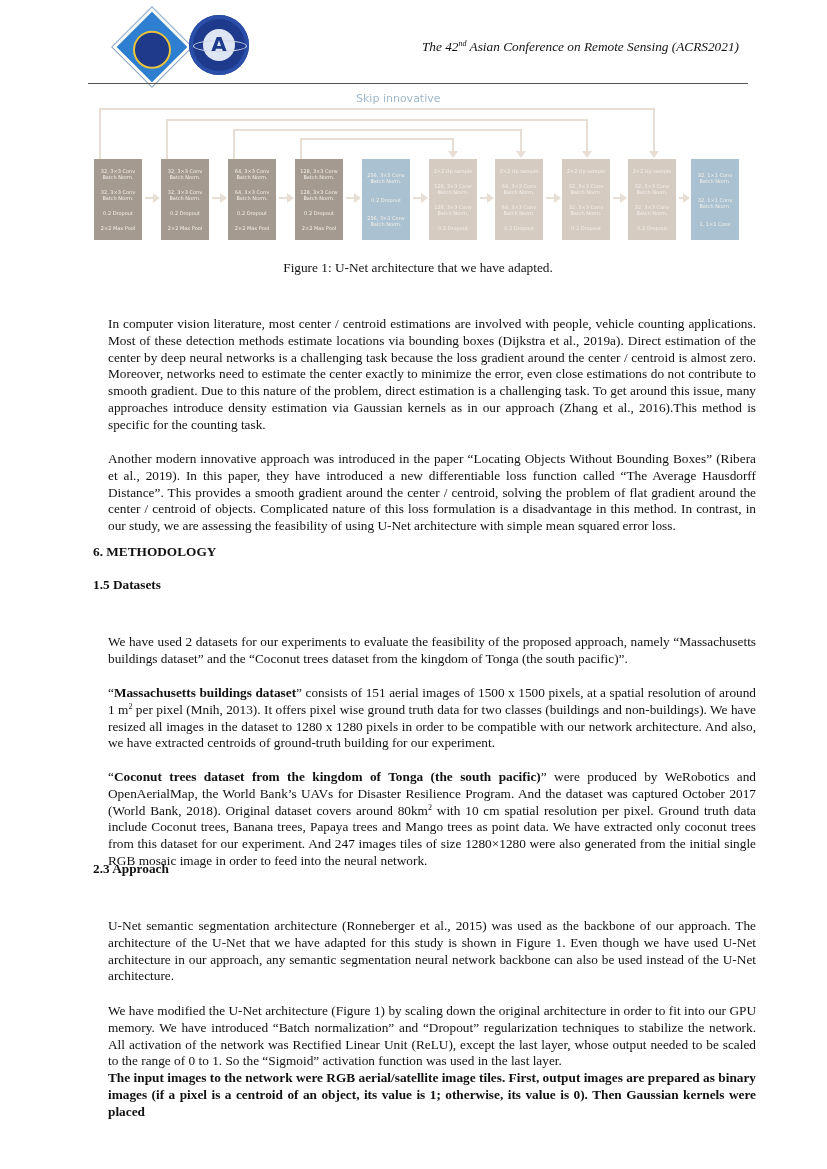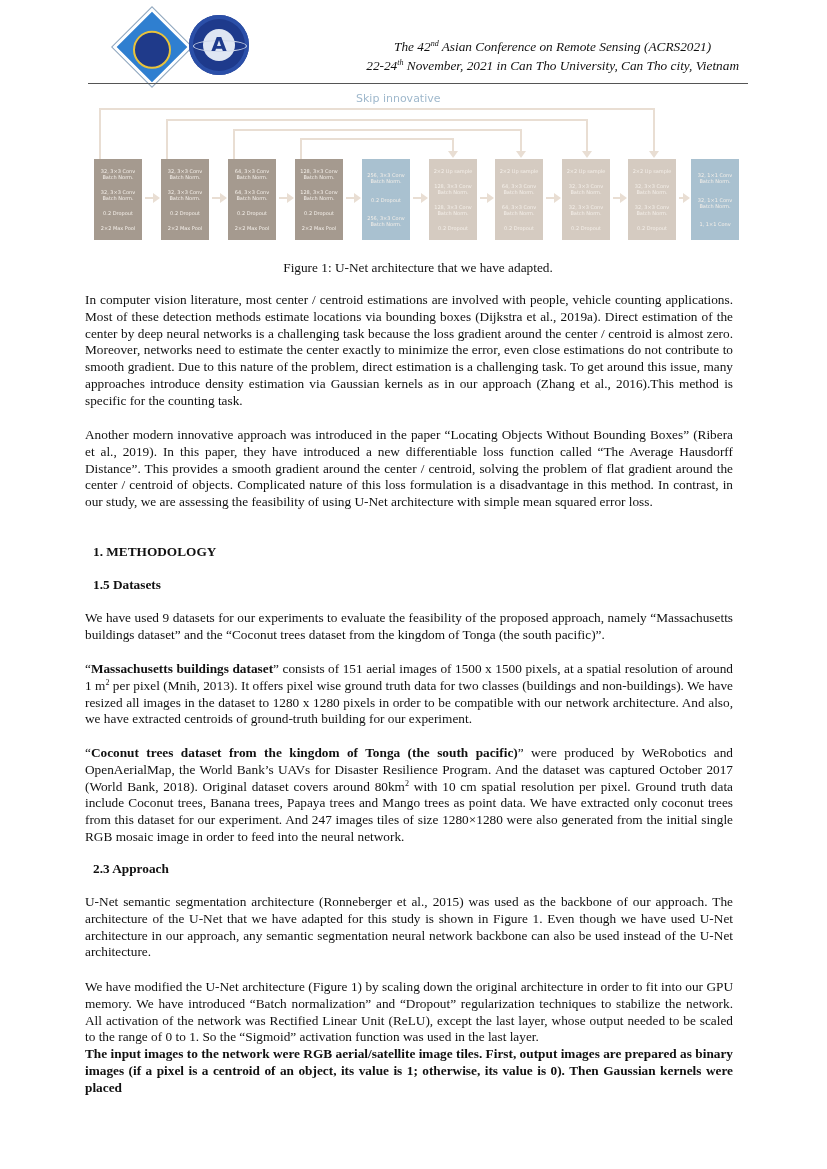--- a/index.html
+++ b/index.html
@@ -12,21 +12,21 @@
   .logo-diamond .inner { position:absolute; left:8px; top:8px; width:34px; height:34px; border-radius:50%;
     background:#1f3a8a; border:2px solid #e9c33b; }
   .logo-circle { left:189px; top:15px; width:60px; height:60px; border-radius:50%;
     background:#1e3a8c; box-shadow:inset 0 0 0 4px #2b4fa8; }
   .logo-circle .inner { position:absolute; left:14px; top:14px; width:32px; height:32px; border-radius:50%;
     background:#dfe6f3; }
   .logo-circle .ring { position:absolute; left:4px; top:25px; width:52px; height:10px; border-radius:50%;
     border:1.5px solid #cfd8ea; }
   .logo-circle .letter { position:absolute; left:0; top:17px; width:60px; text-align:center;
     font:bold 20px "DejaVu Sans", sans-serif; color:#1e3a8c; }
-  .conf { right:88px; top:36px; text-align:center; font-style:italic; font-size:13.3px; line-height:16px; }
+  .conf { right:88px; top:36px; text-align:left; font-style:italic; font-size:13.3px; line-height:16px; }
   .conf sup { font-size:8px; }
   .hrule { left:88px; top:83px; width:660px; height:0; border-top:1px solid #555; }
 
   
   .diagram { left:88px; top:88px; width:660px; height:160px; }
   .skip-label { left:268px; top:4px; font:11px "DejaVu Sans", sans-serif; color:#9fb8cc; }
   .hline { position:absolute; height:2px; background:#e9ded3; }
   .vline { position:absolute; width:2px; background:#e9ded3; }
   .arr-down { position:absolute; width:0; height:0; border-left:5px solid transparent; border-right:5px solid transparent;
     border-top:7px solid #e9ded3; }
@@ -36,38 +36,37 @@
   .box.enc { background:#a59a8f; }
   .box.mid { background:#a9c1d0; }
   .box.dec { background:#d5cbc1; }
   .box.out { background:#a9c1d0; }
   .box span { display:block; }
   .harr { position:absolute; top:109px; height:2px; background:#e9ded3; }
   .harr::after { content:""; position:absolute; right:-3px; top:-4px; border-top:5px solid transparent;
     border-bottom:5px solid transparent; border-left:7px solid #e9ded3; }
 
   .caption { left:88px; width:660px; top:260px; text-align:center; font-size:13.3px; }
-  .p { left:85px; width:648px; font-size:13.3px; line-height:16.8px; text-align:justify; }
+  .p { left:108px; width:648px; font-size:13.3px; line-height:16.8px; text-align:justify;margin-top:24px; }
   .h { left:93px; font-size:13.3px; font-weight:bold; }
   sup.s { font-size:8px; vertical-align:super; line-height:0; }
 </style>
 </head>
 <body>
 
 <div class="abs logo-diamond">
     <div class="inner"></div>
   </div>
 <div class="abs logo-circle">
   <div class="inner"></div>
     <div class="ring"></div>
     <div class="letter">A</div>
 </div>
 <div class="abs conf">
   <div><span>The 42</span><sup>nd</sup><span> Asian Conference on Remote Sensing (ACRS2021)</span></div>
-  <div><span>22-24</span><sup>th</sup><span> November, 2021 in Can Tho University, Can Tho city, Vietnam</span></div>
 </div>
 <div class="abs hrule"></div>
 
 <div class="abs diagram" id="diagram">
   <div class="abs skip-label">Skip innovative</div>
 
   <div class="hline" style="left:11px; top:20px; width:556px;"></div>
   <div class="vline" style="left:11px; top:20px; height:51px;"></div>
   <div class="vline" style="left:565px; top:20px; height:44px;"></div>
   <div class="arr-down" style="left:561px; top:63px;"></div>
@@ -214,21 +213,21 @@
   <div class="harr" style="left:392px; width:11px;"></div>
   <div class="harr" style="left:458px; width:12px;"></div>
   <div class="harr" style="left:525px; width:11px;"></div>
   <div class="harr" style="left:591px; width:8px;"></div>
 </div>
 
 <div class="abs caption">Figure 1: U-Net architecture that we have adapted.</div>
 
 <div class="abs p" style="top:292px;">In computer vision literature, most center / centroid estimations are involved with people, vehicle counting applications. Most of these detection methods estimate locations via bounding boxes (Dijkstra et al., 2019a). Direct estimation of the center by deep neural networks is a challenging task because the loss gradient around the center / centroid is almost zero. Moreover, networks need to estimate the center exactly to minimize the error, even close estimations do not contribute to smooth gradient. Due to this nature of the problem, direct estimation is a challenging task. To get around this issue, many approaches introduce density estimation via Gaussian kernels as in our approach (Zhang et al., 2016).This method is specific for the counting task.</div>
 <div class="abs p" style="top:427px;">Another modern innovative approach was introduced in the paper “Locating Objects Without Bounding Boxes” (Ribera et al., 2019). In this paper, they have introduced a new differentiable loss function called “The Average Hausdorff Distance”. This provides a smooth gradient around the center / centroid, solving the problem of flat gradient around the center / centroid of objects. Complicated nature of this loss formulation is a disadvantage in this method. In contrast, in our study, we are assessing the feasibility of using U-Net architecture with simple mean squared error loss.</div>
-<div class="abs h" style="top:544px;">1.  METHODOLOGY</div>
+<div class="abs h" style="top:544px;">6.  METHODOLOGY</div>
 <div class="abs h" style="top:577px;">1.5 Datasets</div>
-<div class="abs p" style="top:610px;">We have used 9 datasets for our experiments to evaluate the feasibility of the proposed approach, namely “Massachusetts buildings dataset” and the “Coconut trees dataset from the kingdom of Tonga (the south pacific)”.</div>
+<div class="abs p" style="top:610px;">We have used 2 datasets for our experiments to evaluate the feasibility of the proposed approach, namely “Massachusetts buildings dataset” and the “Coconut trees dataset from the kingdom of Tonga (the south pacific)”.</div>
 <div class="abs p" style="top:661px;"><span>“</span><b>Massachusetts buildings dataset</b><span>” consists of 151 aerial images of 1500 x 1500 pixels, at a spatial resolution of around 1 m</span><sup class="s">2</sup><span> per pixel (Mnih, 2013). It offers pixel wise ground truth data for two classes (buildings and non-buildings). We have resized all images in the dataset to 1280 x 1280 pixels in order to be compatible with our network architecture. And also, we have extracted centroids of ground-truth building for our experiment.</span></div>
 <div class="abs p" style="top:745px;"><span>“</span><b>Coconut trees dataset from the kingdom of Tonga (the south pacific)</b><span>” were produced by WeRobotics and OpenAerialMap, the World Bank’s UAVs for Disaster Resilience Program. And the dataset was captured October 2017 (World Bank, 2018). Original dataset covers around 80km</span><sup class="s">2</sup><span> with 10 cm spatial resolution per pixel. Ground truth data include Coconut trees, Banana trees, Papaya trees and Mango trees as point data. We have extracted only coconut trees from this dataset for our experiment. And 247 images tiles of size 1280×1280 were also generated from the initial single RGB mosaic image in order to feed into the neural network.</span></div>
 <div class="abs h" style="top:861px;">2.3 Approach</div>
 <div class="abs p" style="top:894px;">U-Net semantic segmentation architecture (Ronneberger et al., 2015) was used as the backbone of our approach. The architecture of the U-Net that we have adapted for this study is shown in Figure 1.  Even though we have used U-Net architecture in our approach, any semantic segmentation neural network backbone can also be used instead of the U-Net architecture.</div>
 <div class="abs p" style="top:979px;">We have modified the U-Net architecture (Figure 1) by scaling down the original architecture in order to fit into our GPU memory. We have introduced “Batch normalization” and “Dropout” regularization techniques to stabilize the network. All activation of the network was Rectified Linear Unit (ReLU), except the last layer, whose output needed to be scaled to the range of 0 to 1. So the “Sigmoid” activation function was used in the last layer.</div>
 <div class="abs p" style="top:1046px;font-weight:bold;">The input images to the network were RGB aerial/satellite image tiles. First, output images are prepared as binary images (if a pixel is a centroid of an object, its value is 1; otherwise, its value is 0). Then Gaussian kernels were placed</div>
 
 </body></html>

